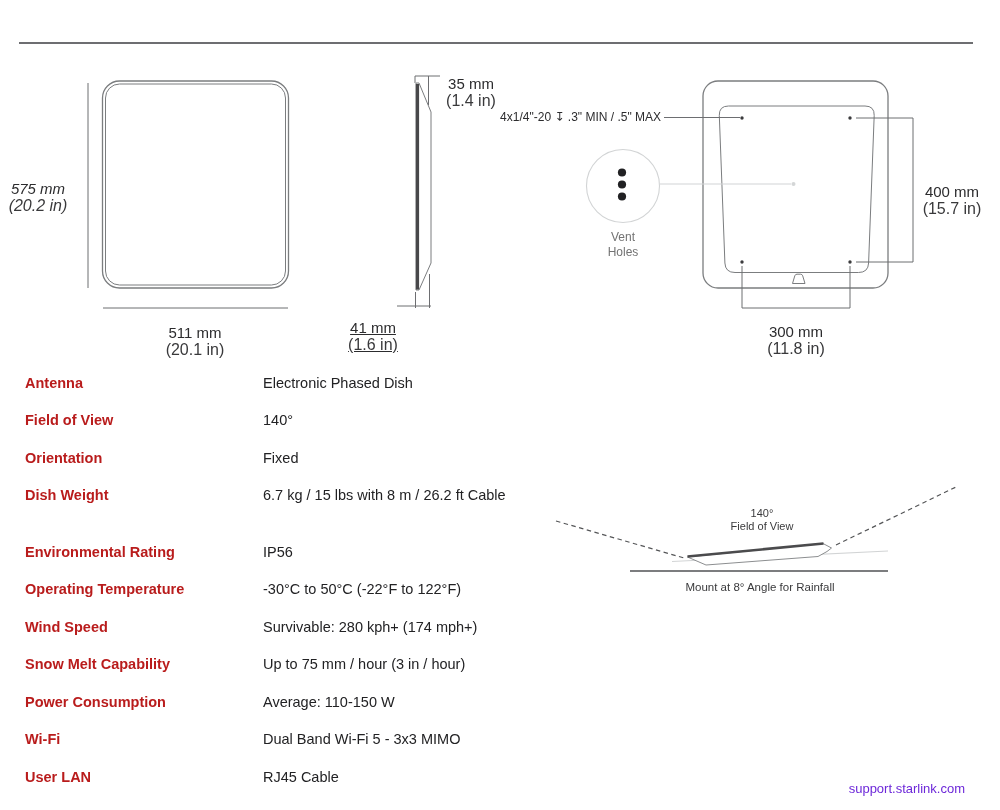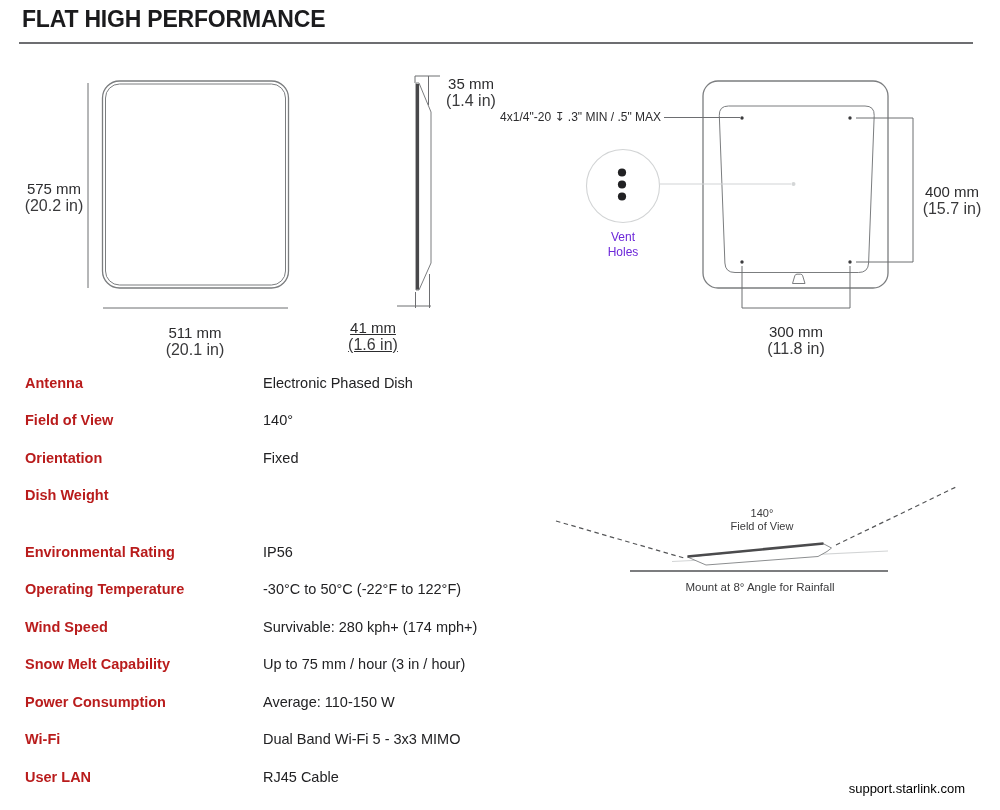--- a/index.html
+++ b/index.html
@@ -7,43 +7,42 @@
         font-family:"Liberation Sans","DejaVu Sans",sans-serif;color:#1f1f21;}
   .abs{position:absolute;}
   
   .title{left:22px;top:6px;font-size:23px;font-weight:bold;letter-spacing:-0.2px;color:#1b1b1d;white-space:nowrap;}
   .rule{left:19px;top:42px;width:954px;height:2px;background:#6d6e71;}
   
   .dim{text-align:center;color:#2c2c2e;line-height:15px;}
   .dim .v{font-size:15px;font-weight:500;white-space:nowrap;margin-top:8px;}
   .dim .s{font-size:16px;margin-top:2px;color:#39393b;white-space:nowrap;}
   .note{font-size:12px;color:#2c2c2e;white-space:nowrap;}
-  .small-lbl{font-size:12px;color:#6d28d9;text-align:center;line-height:15px;}
+  .small-lbl{font-size:12px;color:#737373;text-align:center;line-height:15px;}
   
   .fov-txt{font-size:11px;color:#3a3a3c;text-align:center;line-height:13px;}
   .fov-cap{font-size:11.5px;color:#3a3a3c;text-align:center;white-space:nowrap;}
   
   .spec-row{position:absolute;left:0;width:1000px;}
   .spec-label{position:absolute;left:25px;top:0;font-size:14.5px;font-weight:bold;line-height:19px;white-space:nowrap;color:#b91c1c;}
   .spec-value{position:absolute;left:263px;top:0;font-size:14.5px;line-height:19px;white-space:nowrap;color:#222224;}
   .spec-value .l2{display:block;}
-  .footer{font-size:13px;color:#000000;white-space:nowrap;}
+  .footer{font-size:13px;color:#6d28d9;white-space:nowrap;}
   
   svg .ln{stroke:#7b7d7f;stroke-width:1.3;fill:none;}
   svg .thin{stroke-width:1;}
   svg .dl{stroke:#6d6e71;stroke-width:1;fill:none;}
   svg .lt{stroke:#d2d4d5;stroke-width:1.1;fill:none;}
   svg .dash{stroke:#545557;stroke-width:1.2;stroke-dasharray:4.5 3.5;fill:none;}
 </style>
 </head>
 <body>
 
 <div id="page">
 
-  <div class="abs title">FLAT HIGH PERFORMANCE</div>
   <div class="abs rule"></div>
 
   <svg class="abs" style="left:0;top:0;" width="1000" height="810" viewBox="0 0 1000 810">
 
     <g>
       <rect x="102.5" y="81" width="186" height="207" rx="17" class="ln"></rect>
       <rect x="105.5" y="84" width="180" height="201" rx="14" class="ln thin"></rect>
       <line x1="88" y1="83" x2="88" y2="288" class="dl"></line>
       <line x1="103" y1="308" x2="288" y2="308" class="dl"></line>
     </g>
@@ -87,21 +86,21 @@
     <g>
       <line x1="556" y1="521" x2="684" y2="558" class="dash"></line>
       <line x1="836" y1="545" x2="956" y2="487" class="dash"></line>
       <line x1="672" y1="561.5" x2="888" y2="551" class="lt"></line>
       <line x1="630" y1="571" x2="888" y2="571" stroke="#515254" stroke-width="1.6"></line>
       <path d="M687.5 557 L823 543.5 L831.5 548 L827 551.5 L818 556.5 L706 565 Z" fill="#ffffff" stroke="#8c8e90" stroke-width="1"></path>
       <line x1="687.5" y1="556.5" x2="823.5" y2="543.5" stroke="#4b4b4d" stroke-width="2.6"></line>
     </g>
   </svg>
 
-  <div class="abs dim" style="left:16px;top:173px;width:76px;">
+  <div class="abs dim" style="left:0;top:173px;width:76px;font-style:italic;">
     <div class="v">575 mm</div>
     <div class="s">(20.2 in)</div>
   </div>
   <div class="abs dim" style="left:145px;top:317px;width:100px;">
     <div class="v">511 mm</div>
     <div class="s">(20.1 in)</div>
   </div>
 
   <div class="abs dim" style="left:442px;top:68px;width:58px;">
     <div class="v">35 mm</div>
@@ -142,20 +141,21 @@
     <div class="spec-label">Field of View</div>
     <div class="spec-value">140°</div>
   </div>
   <div class="spec-row" style="top:449px;">
     <div class="spec-label">Orientation</div>
     <div class="spec-value">Fixed</div>
   </div>
   <div class="spec-row" style="top:486px;">
     <div class="spec-label">Dish Weight</div>
     <div class="spec-value">
+      <span class="l2">6.7 kg / 15 lbs with 8 m / 26.2 ft Cable</span>
     </div>
   </div>
   <div class="spec-row" style="top:543px;">
     <div class="spec-label">Environmental Rating</div>
     <div class="spec-value">IP56</div>
   </div>
   <div class="spec-row" style="top:580px;">
     <div class="spec-label">Operating Temperature</div>
     <div class="spec-value">-30°C to 50°C (-22°F to 122°F)</div>
   </div>

